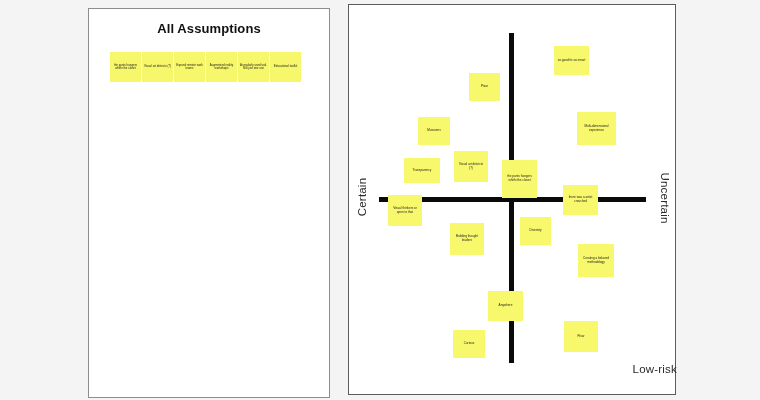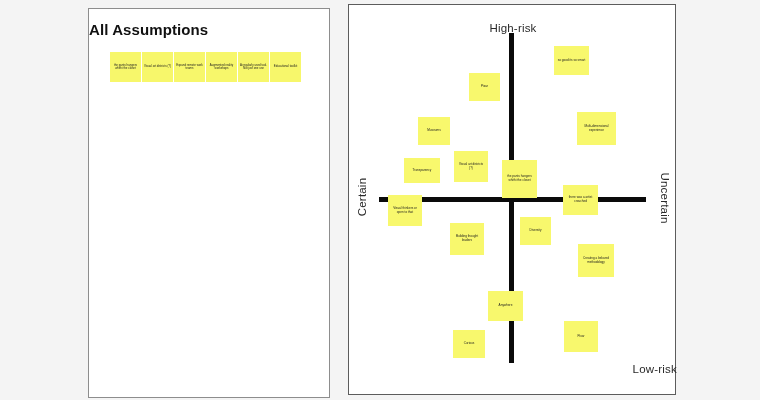--- a/index.html
+++ b/index.html
@@ -42,22 +42,22 @@
     height: 391px;
     border: 1.5px solid #5c5c5c;
   }
 
   
   #assumptions-title {
     position: absolute;
     left: 0;
     top: 12px;
     width: 100%;
-    text-align: left;
-    font-size: 15px;
+    text-align: center;
+    font-size: 13px;
     font-weight: bold;
     color: #111111;
     letter-spacing: 0.1px;
   }
   #assumptions-row {
     position: absolute;
     left: 21px;
     top: 43px;
     width: 200px;
     height: 34px;
@@ -170,21 +170,20 @@
       <div class="note note-sm">Educational toolkit</div>
     </div>
   </div>
 
   <div class="panel" id="matrix-panel">
     <div id="matrix-inner">
 
       <div id="axis-vertical"></div>
       <div id="axis-horizontal"></div>
 
-      <div class="axis-label" id="label-high-risk">High-risk</div>
       <div class="axis-label" id="label-low-risk">Low-risk</div>
       <div class="axis-label" id="label-certain">Certain</div>
       <div class="axis-label" id="label-uncertain">Uncertain</div>
 
       <div id="matrix-notes">
           <div class="note note-mtx" style="left: 120px; top: 68px; width: 31px; height: 28px;">Pixar</div>
           <div class="note note-mtx" style="left: 205px; top: 41px; width: 35px; height: 29px;">so good its so smart</div>
           <div class="note note-mtx" style="left: 228px; top: 107px; width: 39px; height: 33px;">Multi-dimensional experience</div>
           <div class="note note-mtx" style="left: 69px; top: 112px; width: 32px; height: 28px;">Museums</div>
           <div class="note note-mtx" style="left: 55px; top: 153px; width: 36px; height: 25px;">Transparency</div>

